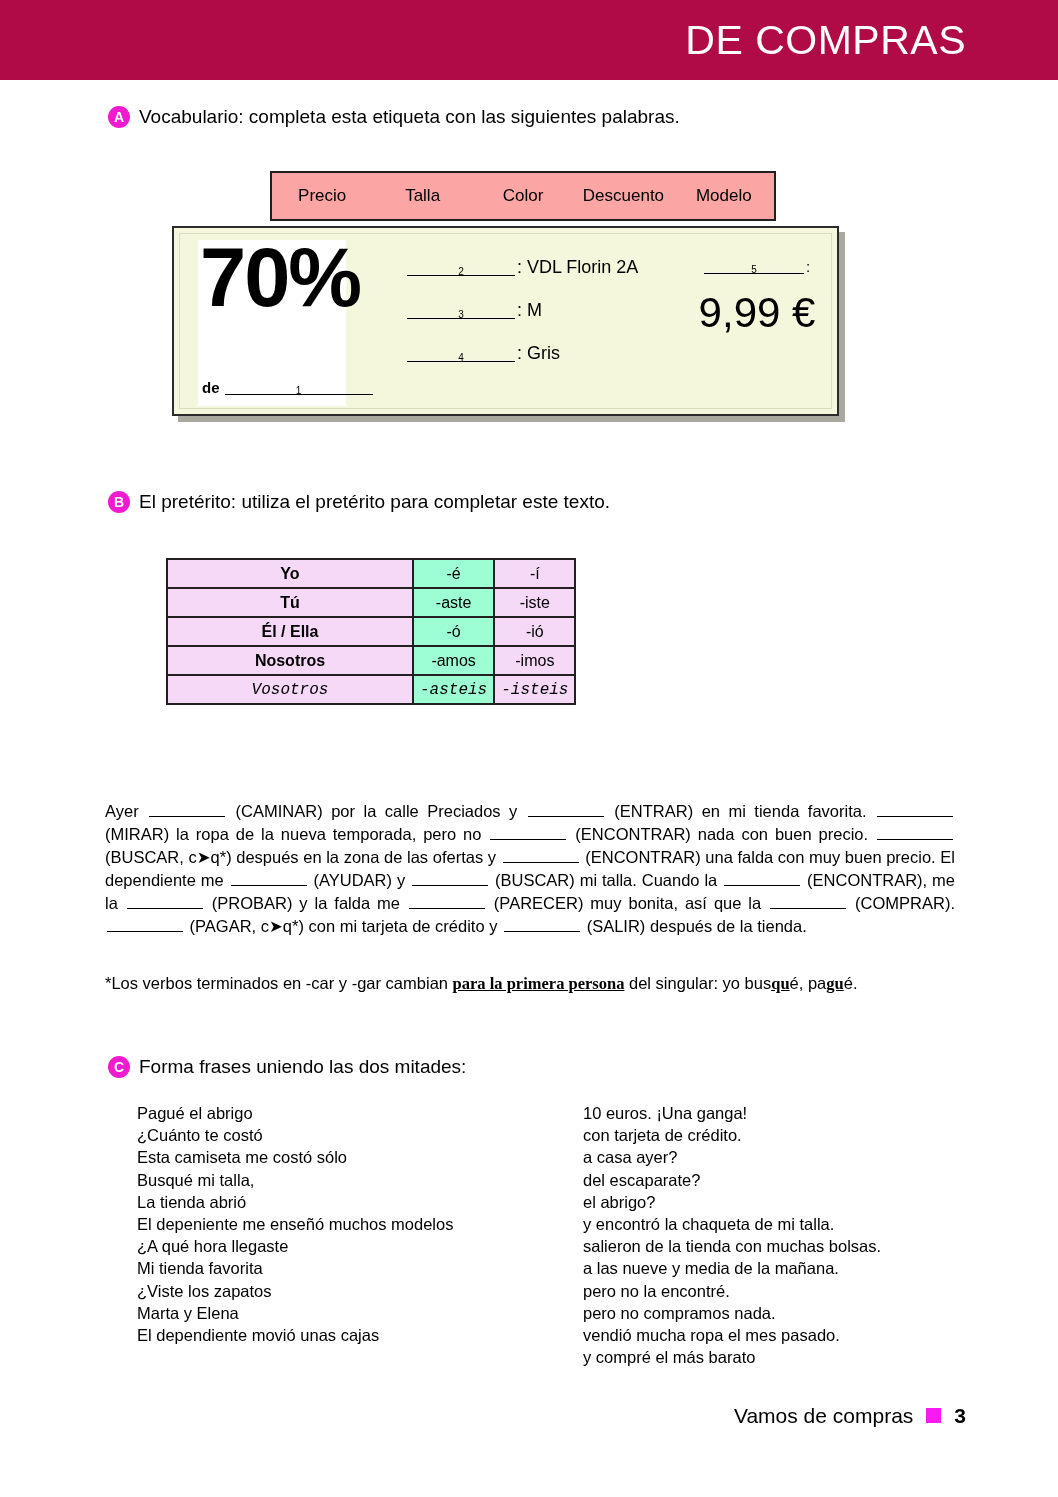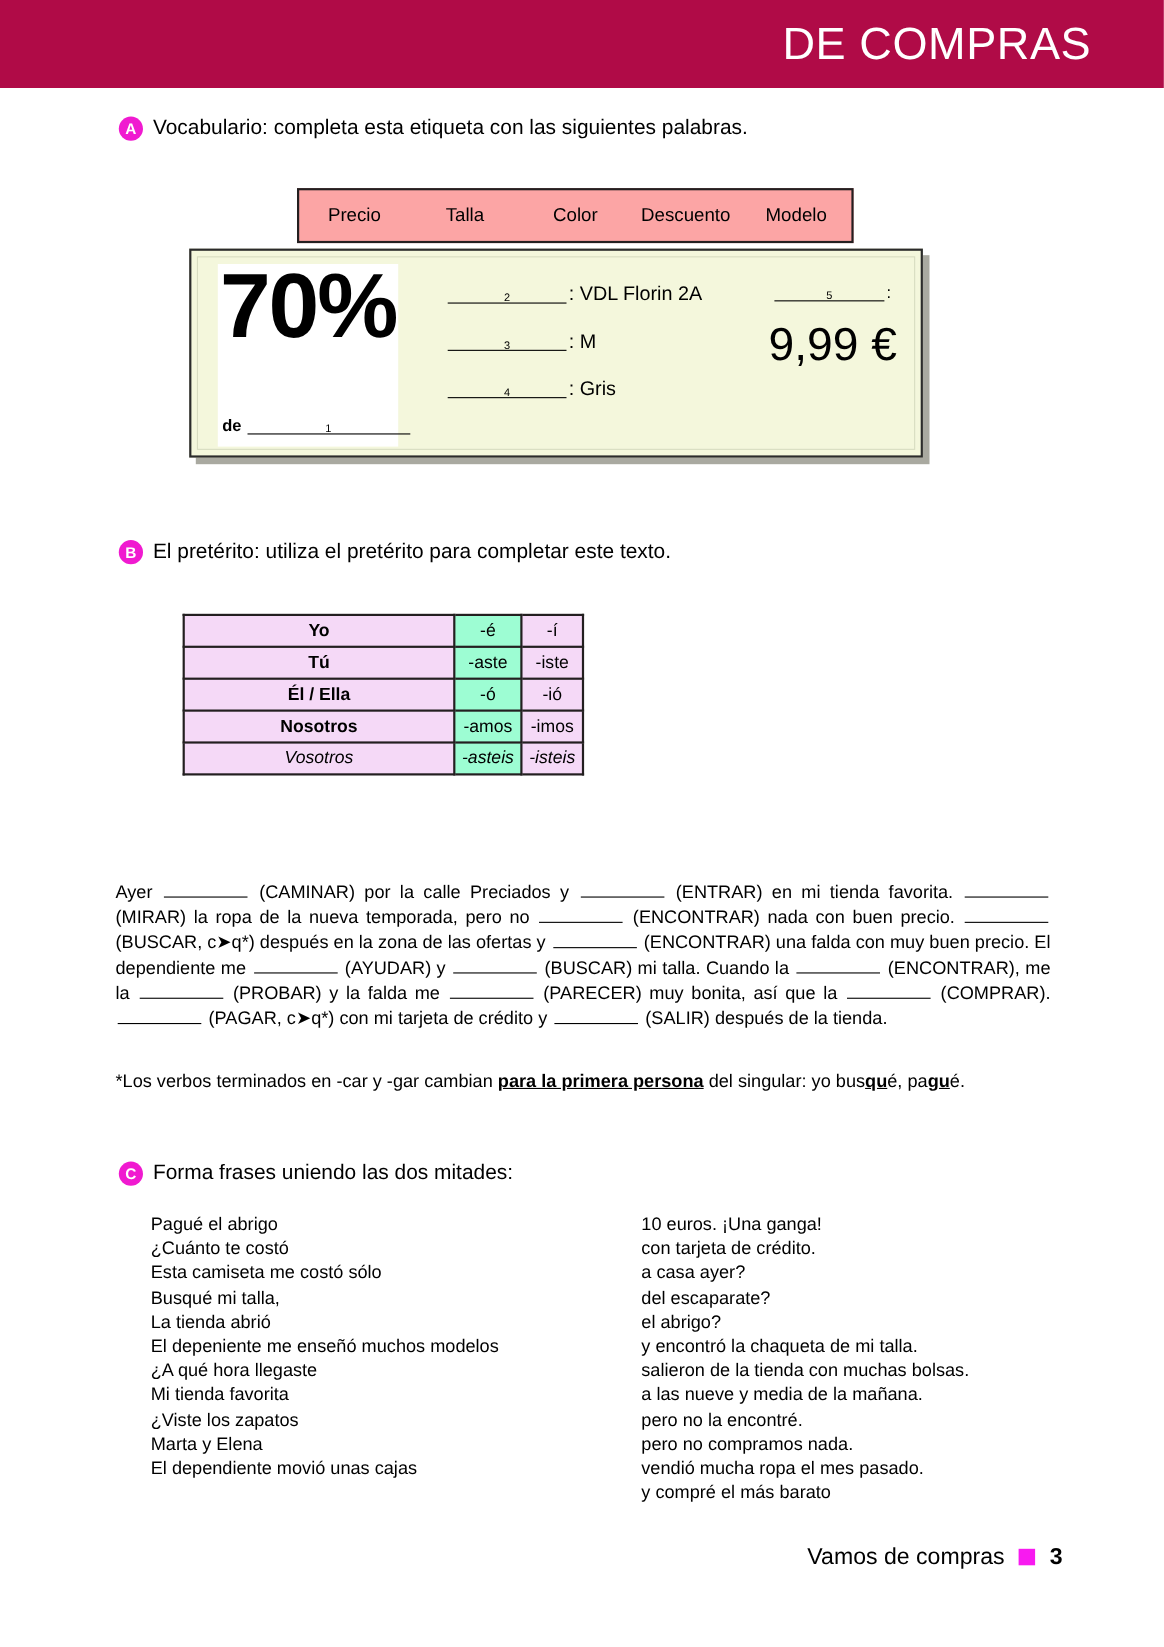--- a/index.html
+++ b/index.html
@@ -21,21 +21,21 @@
     position: absolute;
     left: 0;
     top: 0;
     width: 1058px;
     height: 80px;
     background: #b00b47;
     display: flex;
     align-items: center;
     justify-content: flex-end;
     box-sizing: border-box;
-    padding-right: 66px;
+    padding-right: 92px;
   }
   .header-title {
     color: #ffffff;
     font-size: 41px;
     font-weight: 400;
     letter-spacing: 0.5px;
     line-height: 1;
   }
 
   
@@ -109,21 +109,21 @@
     top: 5px;
     right: 5px;
     bottom: 5px;
     border: 1px solid #d8dcc0;
     box-sizing: border-box;
   }
   .pct-block {
     position: absolute;
     left: 24px;
     top: 12px;
-    width: 164px;
+    width: 148px;
     height: 166px;
     background: #ffffff;
   }
   .pct-value {
     position: absolute;
     left: 2px;
     top: -4px;
     font-size: 83px;
     font-weight: bold;
     letter-spacing: -2px;
@@ -222,21 +222,21 @@
     line-height: 1.25;
   }
   .vt-green { background: #9dfdd3; }
   .vt-pink  { background: #f5d9f7; }
   .vt-rowlabel {
     background: #f5d9f7;
     font-weight: bold;
     width: 232px;
   }
   .vt-col { width: 226px; }
-  .vt-italic { font-style: italic; font-weight: normal; }
+  .vt-italic { font-style: italic; font-weight: normal; font-family: Liberation Mono, monospace; }
 
   
   .gap-paragraph {
     position: absolute;
     left: 105px;
     top: 800px;
     width: 850px;
     font-size: 16.5px;
     line-height: 23px;
     text-align: justify;
@@ -250,21 +250,21 @@
   }
   .footnote {
     position: absolute;
     left: 105px;
     top: 972px;
     width: 860px;
     font-size: 16.5px;
     line-height: 22px;
   }
   .footnote b { font-weight: bold; }
-  .footnote u { text-decoration: underline; }
+  .footnote u { text-decoration: underline; font-family: Liberation Serif, serif; }
 
   
   .match-left {
     position: absolute;
     left: 137px;
     top: 1102px;
     font-size: 16.5px;
     line-height: 22.2px;
   }
   .match-right {

